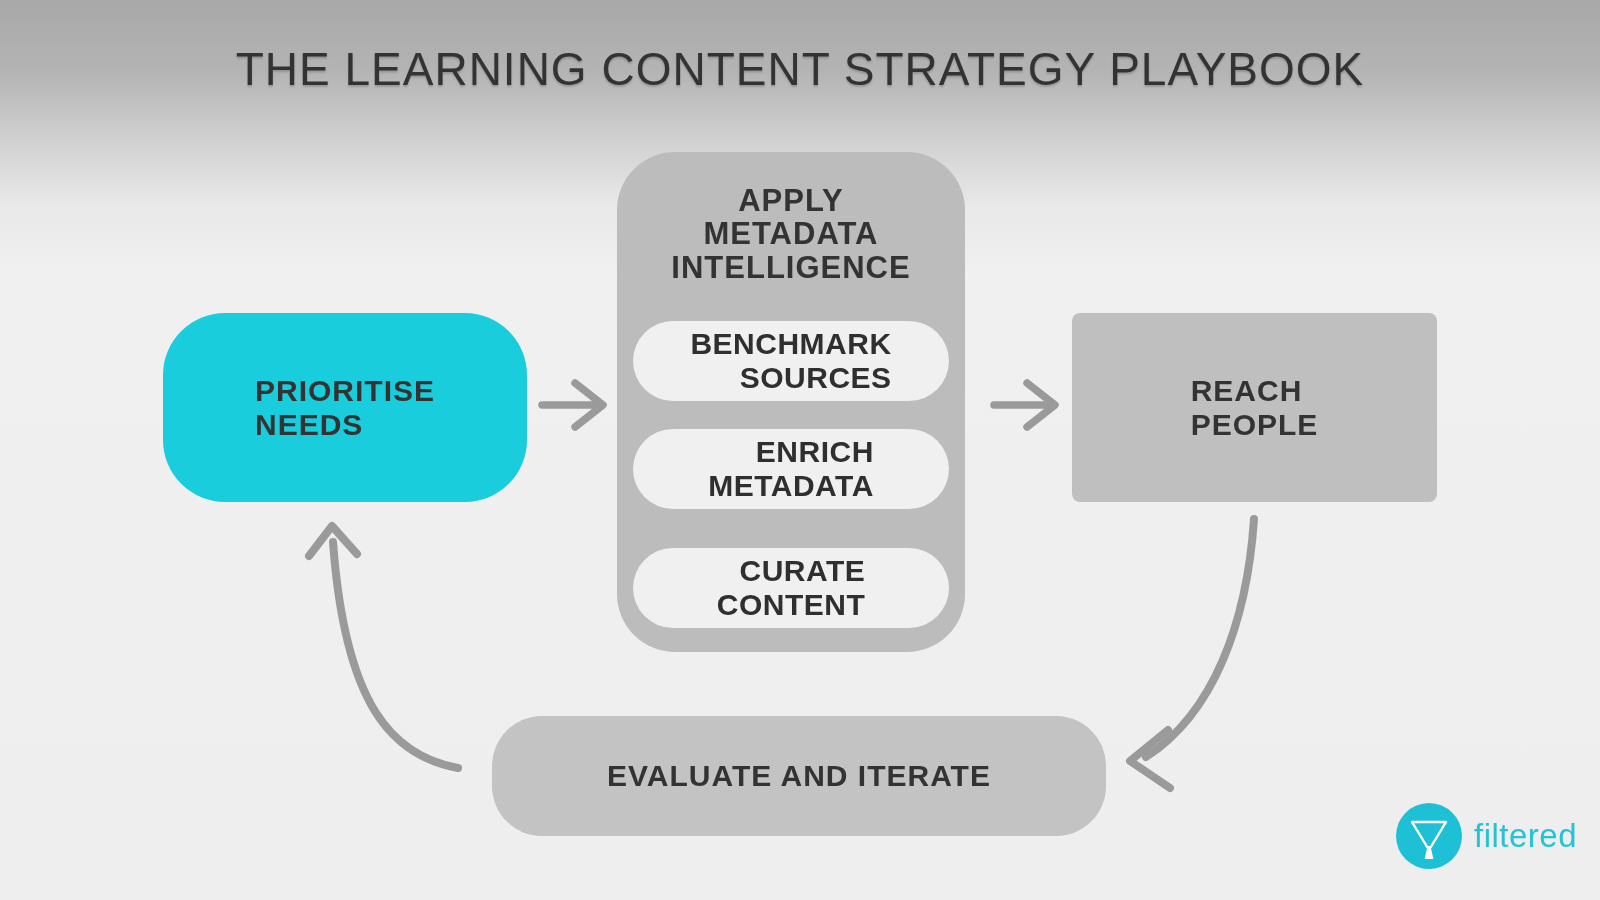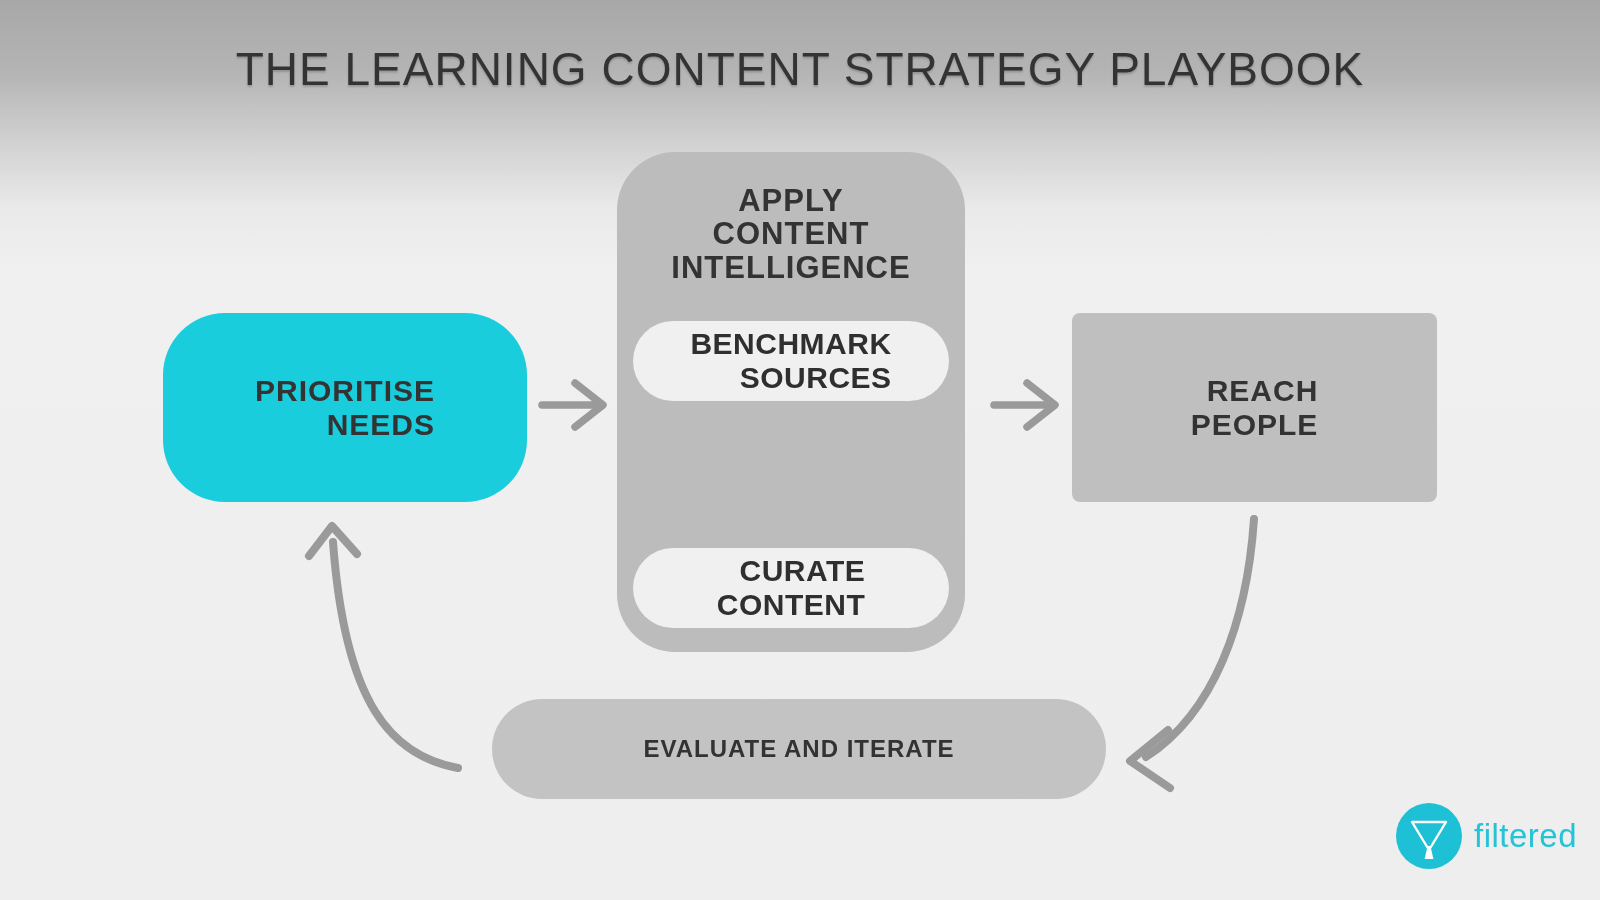--- a/index.html
+++ b/index.html
@@ -13,21 +13,21 @@
   }
   .title{
     position:absolute;left:0;top:42px;width:1600px;
     text-align:center;margin:0;
     font-size:46px;font-weight:normal;letter-spacing:1px;
     color:#333333;
     text-shadow:0 2px 2px rgba(0,0,0,0.18);
   }
   .node{
     position:absolute;display:flex;align-items:center;justify-content:center;
-    text-align:right;color:#333333;font-weight:bold;
+    text-align:left;color:#333333;font-weight:bold;
   }
   .node .lbl{white-space:pre-line;line-height:1.13;}
   .teal-box{
     left:163px;top:313px;width:364px;height:189px;border-radius:62px;
     background:#19cddd;font-size:30px;letter-spacing:1px;
   }
   .gray-box{
     left:1072px;top:313px;width:365px;height:189px;border-radius:8px;
     background:#bfbfbf;font-size:30px;letter-spacing:1px;
   }
@@ -44,22 +44,22 @@
     position:absolute;left:16px;width:316px;height:80px;border-radius:40px;
     background:#f0f0f0;display:flex;align-items:center;justify-content:center;
     font-size:30px;font-weight:bold;color:#2f2f2f;letter-spacing:0.5px;
     text-align:right;
   }
   .sub-pill .lbl{white-space:pre-line;line-height:1.15;}
   .pill-1{top:169px;}
   .pill-2{top:277px;}
   .pill-3{top:396px;}
   .wide-pill{
-    left:492px;top:699px;width:614px;height:100px;border-radius:50px;
-    background:#c3c3c3;font-size:24px;letter-spacing:1px;
+    left:492px;top:716px;width:614px;height:120px;border-radius:50px;
+    background:#c3c3c3;font-size:30px;letter-spacing:1px;
   }
   .arrow-overlay{
     position:absolute;left:0;top:0;width:1600px;height:900px;pointer-events:none;
   }
   .logo{
     position:absolute;left:1396px;top:803px;display:flex;align-items:center;
   }
   .logo-badge{width:66px;height:66px;}
   .logo-word{
     margin-left:12px;font-size:33px;color:#25c3d6;font-weight:400;
@@ -73,25 +73,29 @@
 
   <h1 class="title">THE LEARNING CONTENT STRATEGY PLAYBOOK</h1>
 
   <div class="node teal-box">
     <span class="lbl">PRIORITISE
 NEEDS</span>
   </div>
 
   <div class="center-container">
     <div class="center-heading">APPLY
-CONTENT
+METADATA
 INTELLIGENCE</div>
     <div class="sub-pill pill-1">
       <span class="lbl">BENCHMARK
 SOURCES</span>
+    </div>
+    <div class="sub-pill pill-2">
+      <span class="lbl">ENRICH
+METADATA</span>
     </div>
     <div class="sub-pill pill-3">
       <span class="lbl">CURATE
 CONTENT</span>
     </div>
   </div>
 
   <div class="node gray-box">
     <span class="lbl">REACH
 PEOPLE</span>

